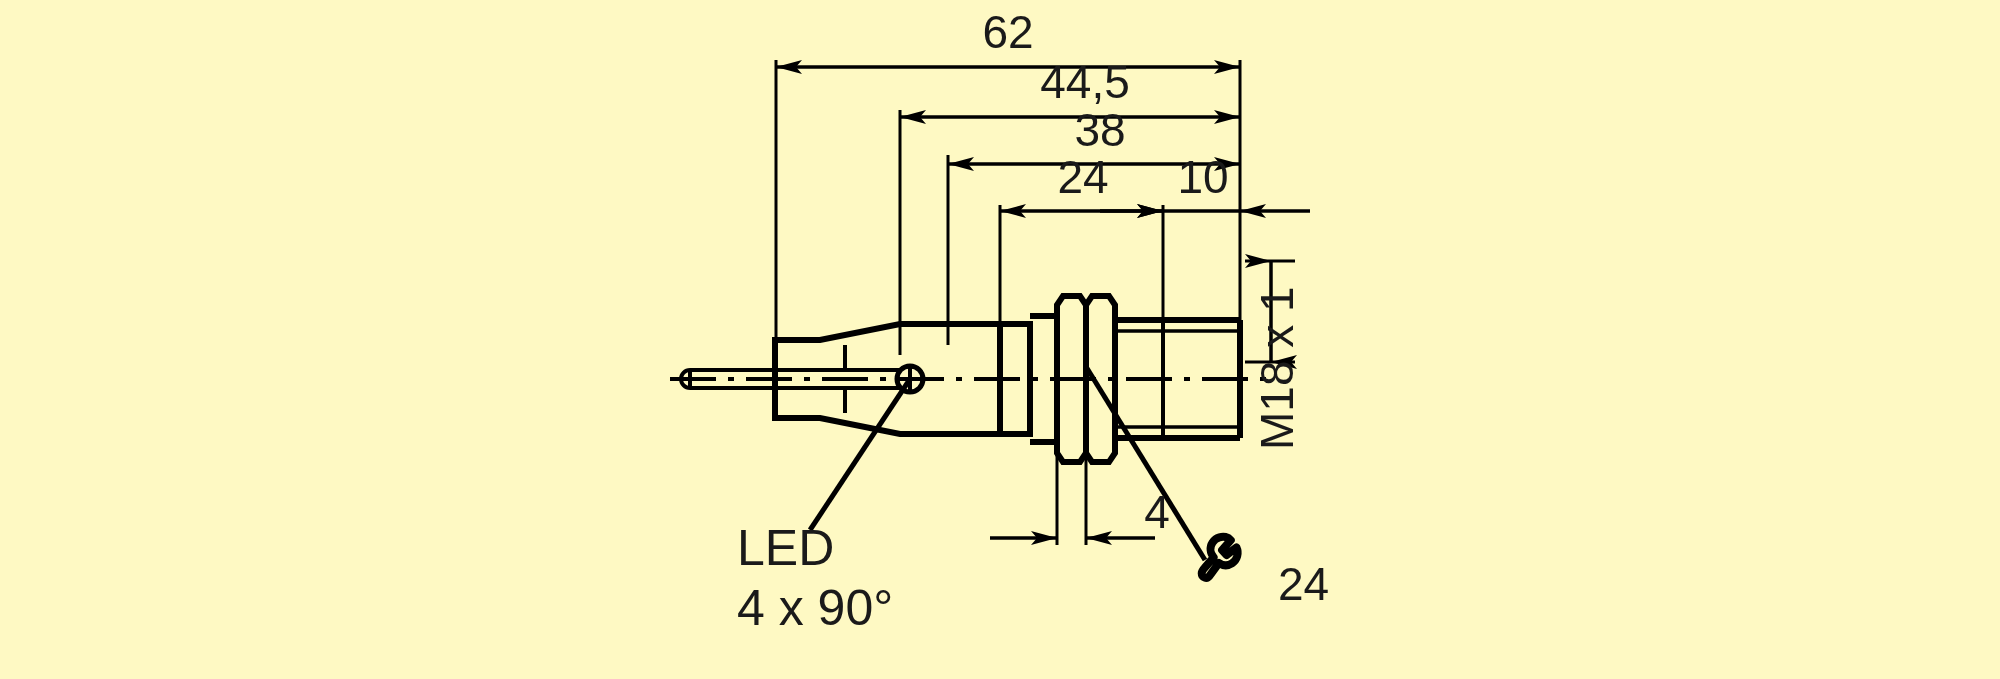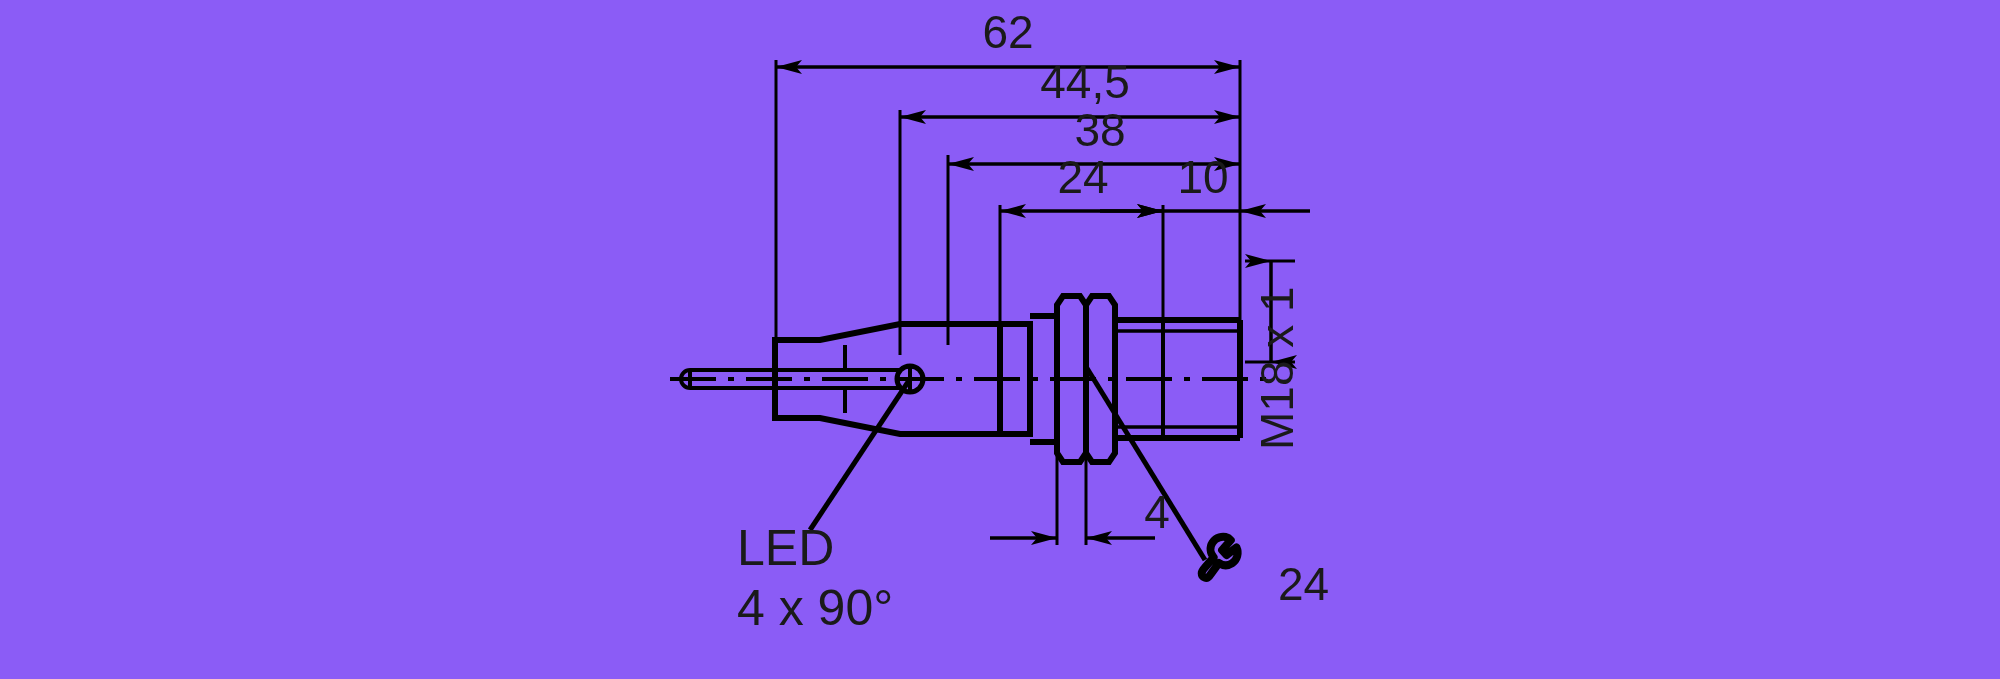--- a/index.html
+++ b/index.html
@@ -10,21 +10,21 @@
   body {
     width: 2000px;
     height: 679px;
     font-family: "Liberation Sans", sans-serif;
     overflow: hidden;
   }
   #drawing-root {
     position: relative;
     width: 2000px;
     height: 679px;
-    background: #8b5cf6;
+    background: #fef9c3;
   }
   svg.dwg {
     display: block;
     width: 2000px;
     height: 679px;
   }
   .dim-text {
     font-family: "Liberation Sans", sans-serif;
     font-size: 46px;
     fill: #1a1a1a;

